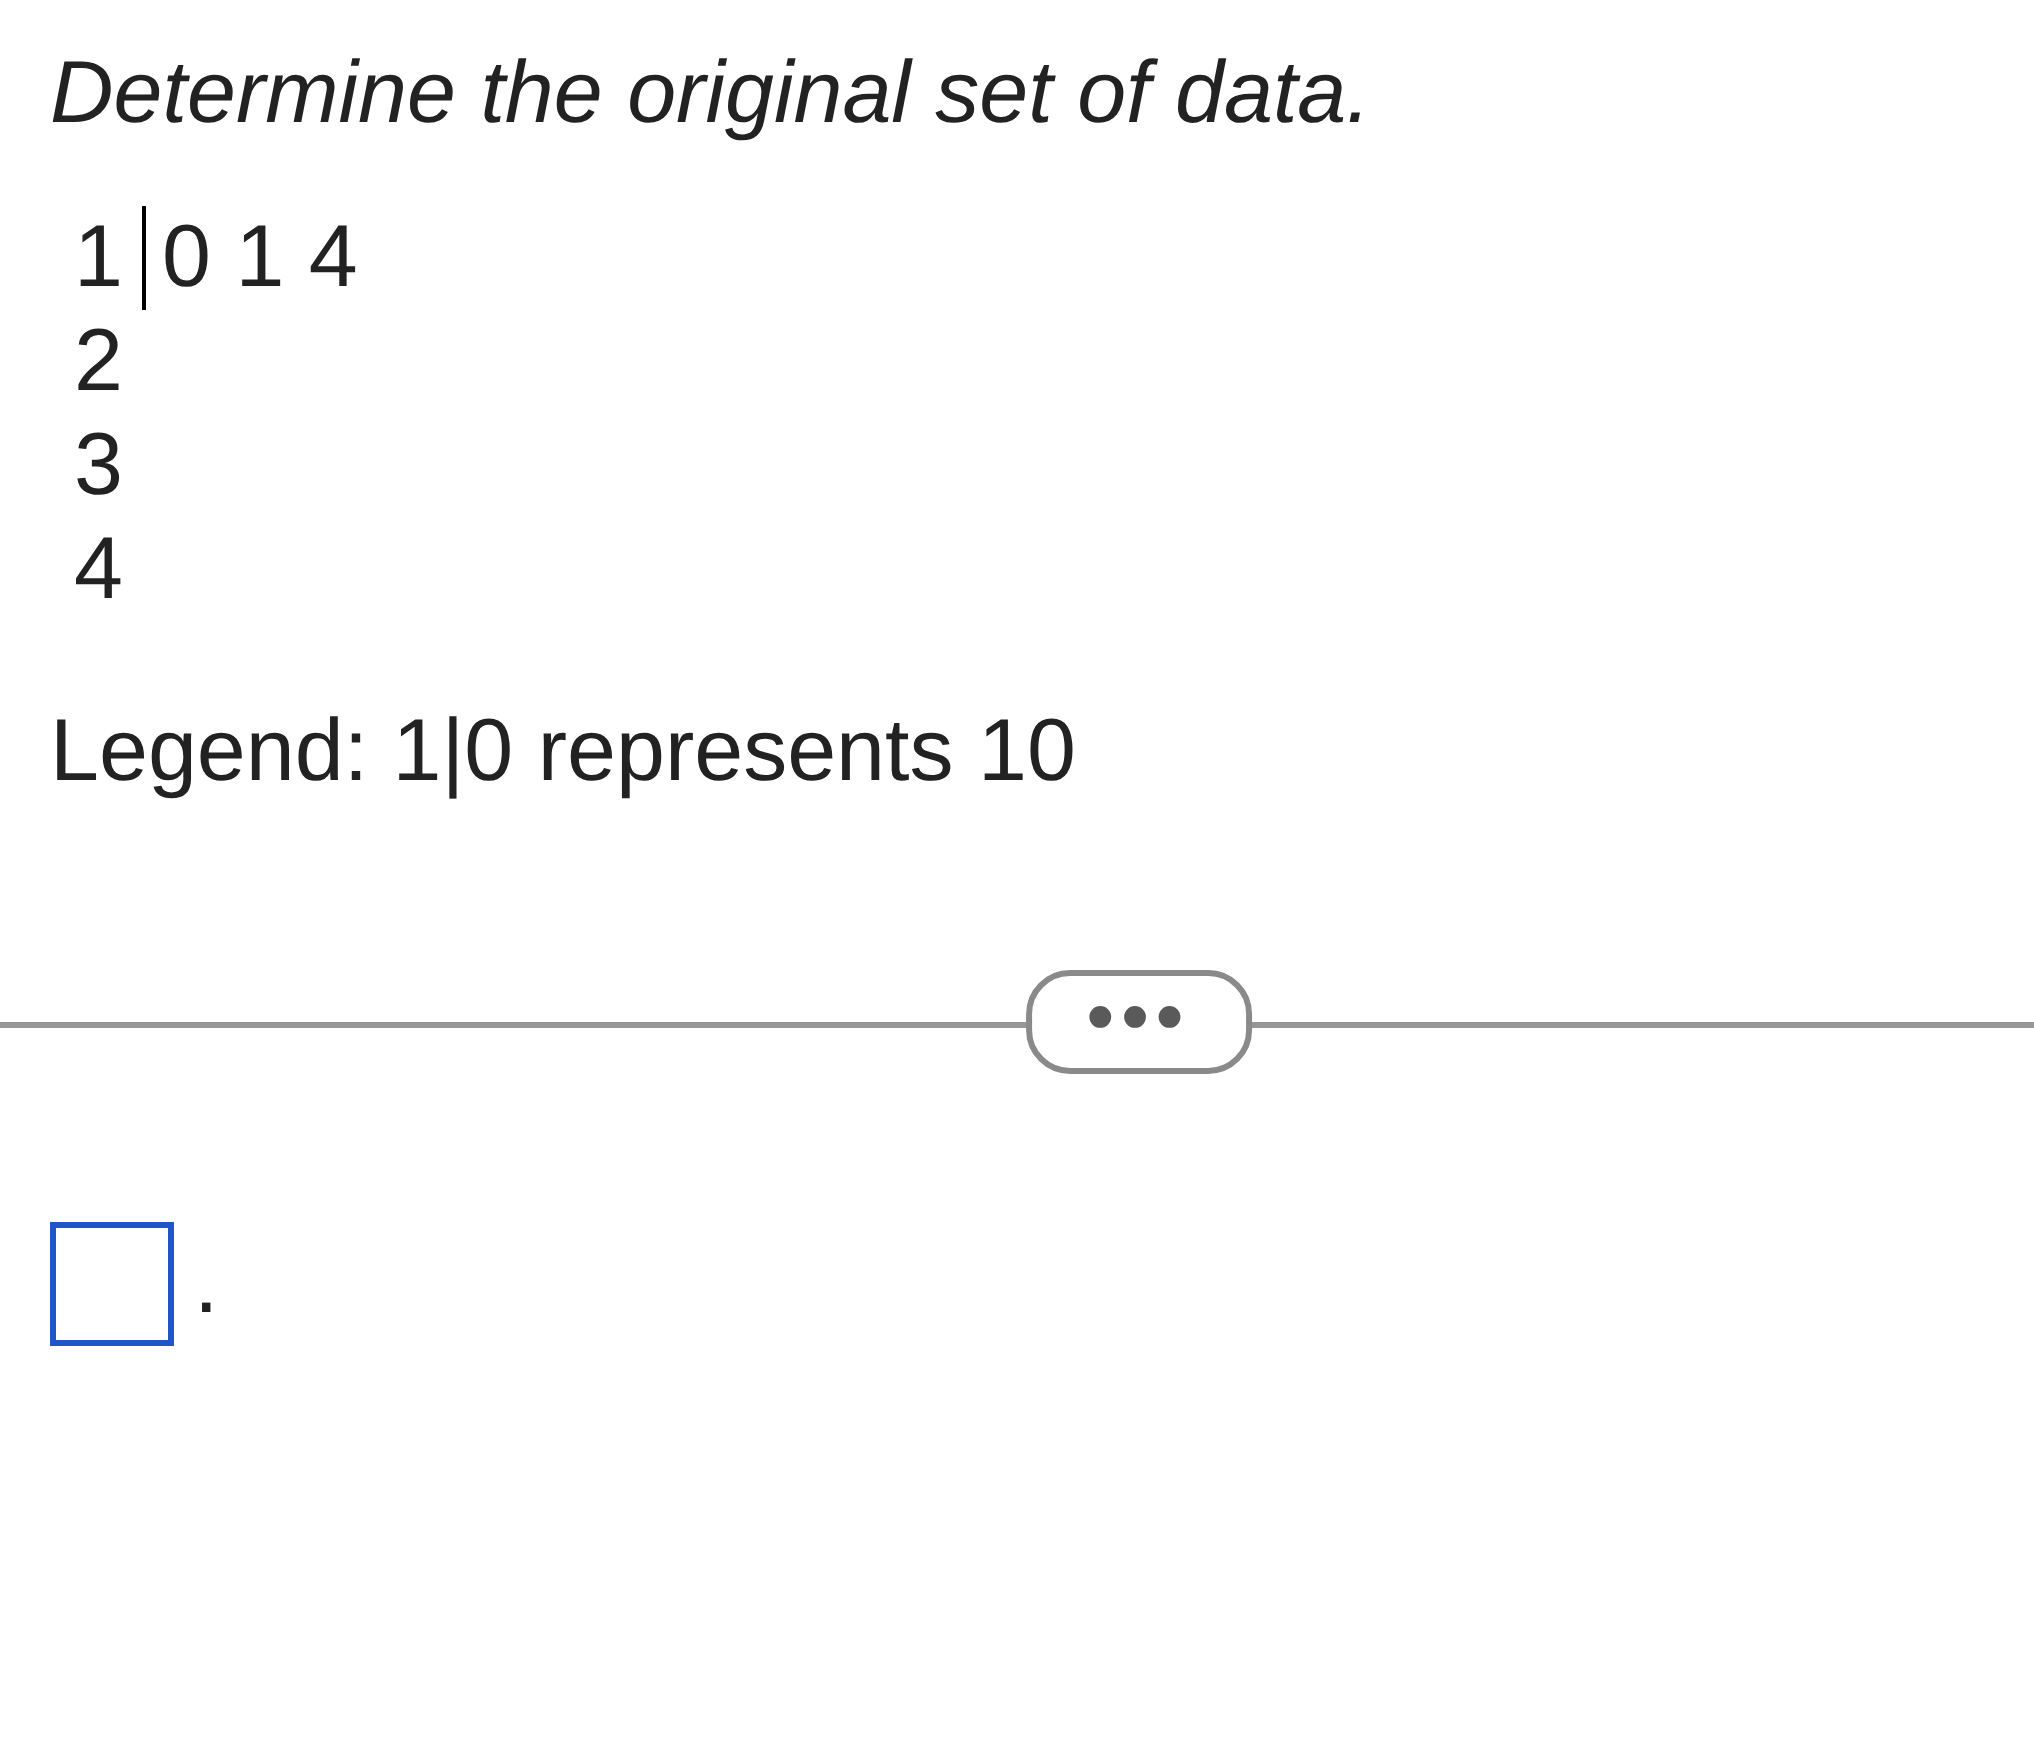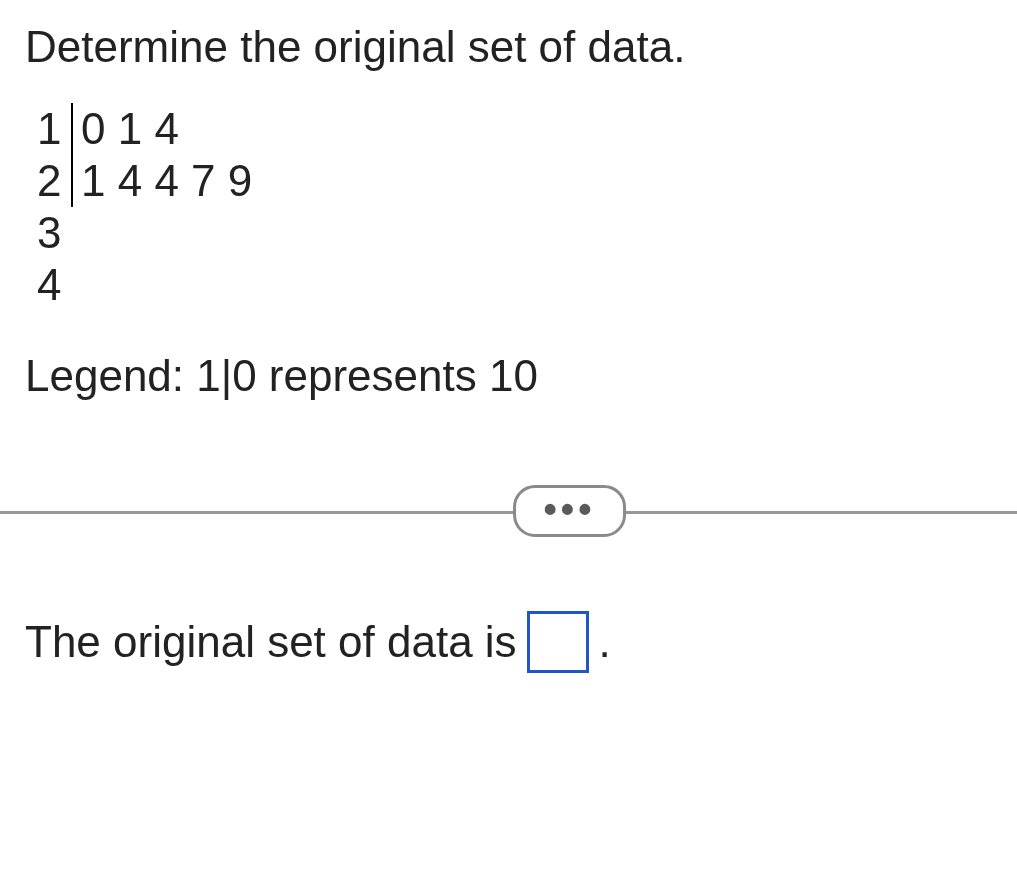--- a/index.html
+++ b/index.html
@@ -13,20 +13,21 @@
       color: #222;
       background: #fff;
       width: 1017px;
       height: 877px;
       padding: 18px 25px;
       position: relative;
     }
     .prompt {
       margin-bottom: 28px;
       line-height: 1.3;
+      font-style: italic;
     }
     .stemleaf {
       margin-left: 12px;
       margin-bottom: 40px;
     }
     .stemleaf-row {
       display: flex;
       align-items: center;
       line-height: 1.18;
     }
@@ -95,34 +96,32 @@
 
 <div class="prompt">Determine the original set of data.</div>
 
 <div class="stemleaf">
   <div class="stemleaf-row">
     <span class="stem">1</span>
     <span class="leaves">0 1 4</span>
   </div>
   <div class="stemleaf-row">
     <span class="stem">2</span>
-    <span class="leaves">1 4 4 7 9</span>
   </div>
   <div class="stemleaf-row">
     <span class="stem">3</span>
   </div>
   <div class="stemleaf-row">
     <span class="stem">4</span>
   </div>
 </div>
 
 <div class="legend">Legend: 1|0 represents 10</div>
 
 <div class="divider-wrap">
   <div class="divider-line"></div>
   <div class="divider-pill">•••</div>
 </div>
 
 <div class="answer-line">
-  <span>The original set of data is</span>
   <span class="answer-box"></span>
   <span>.</span>
 </div>
 
 </body></html>

